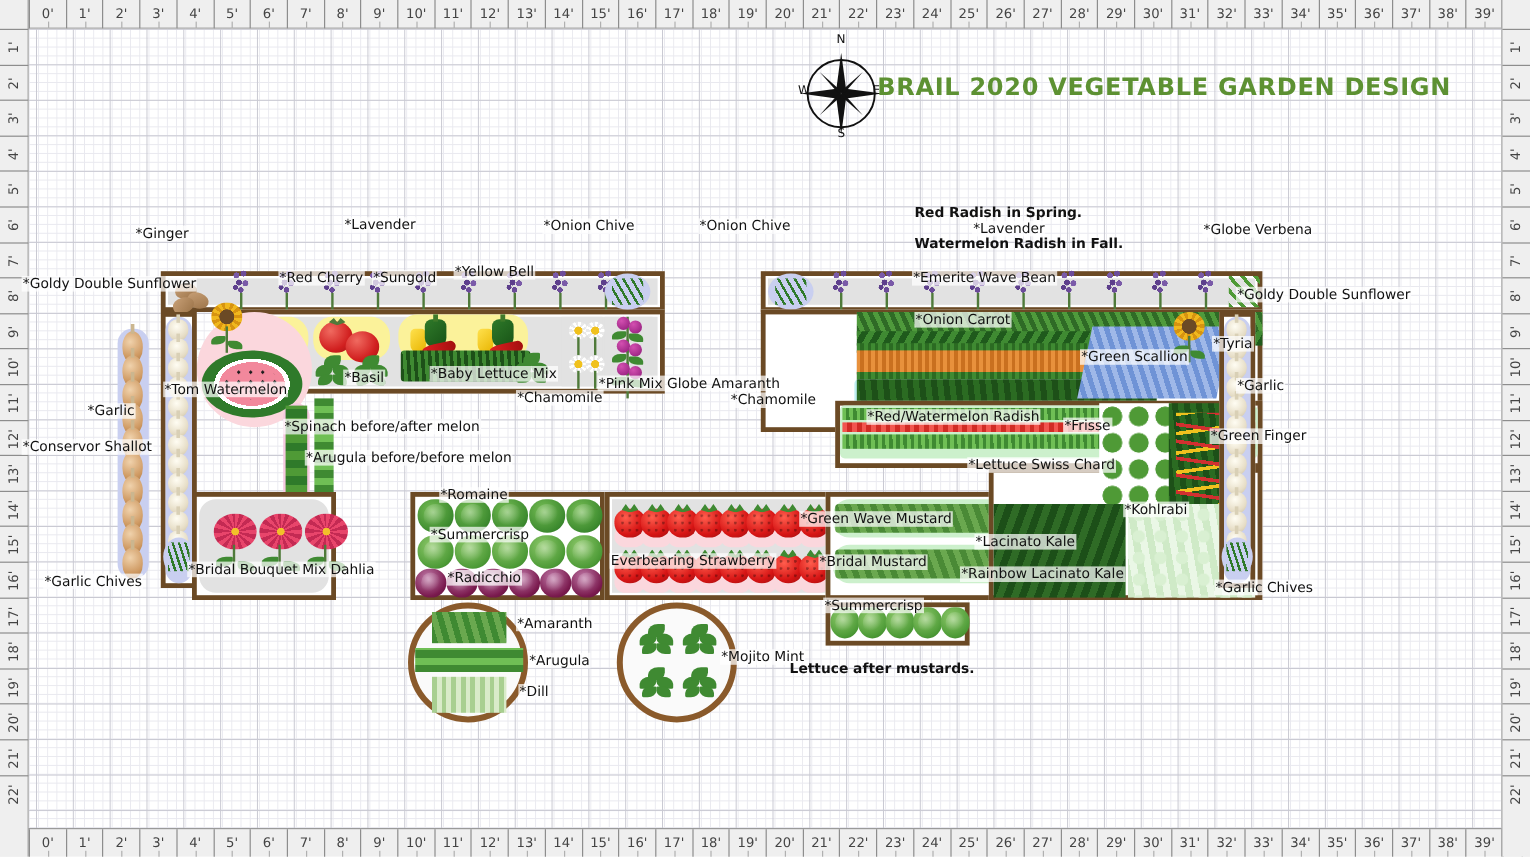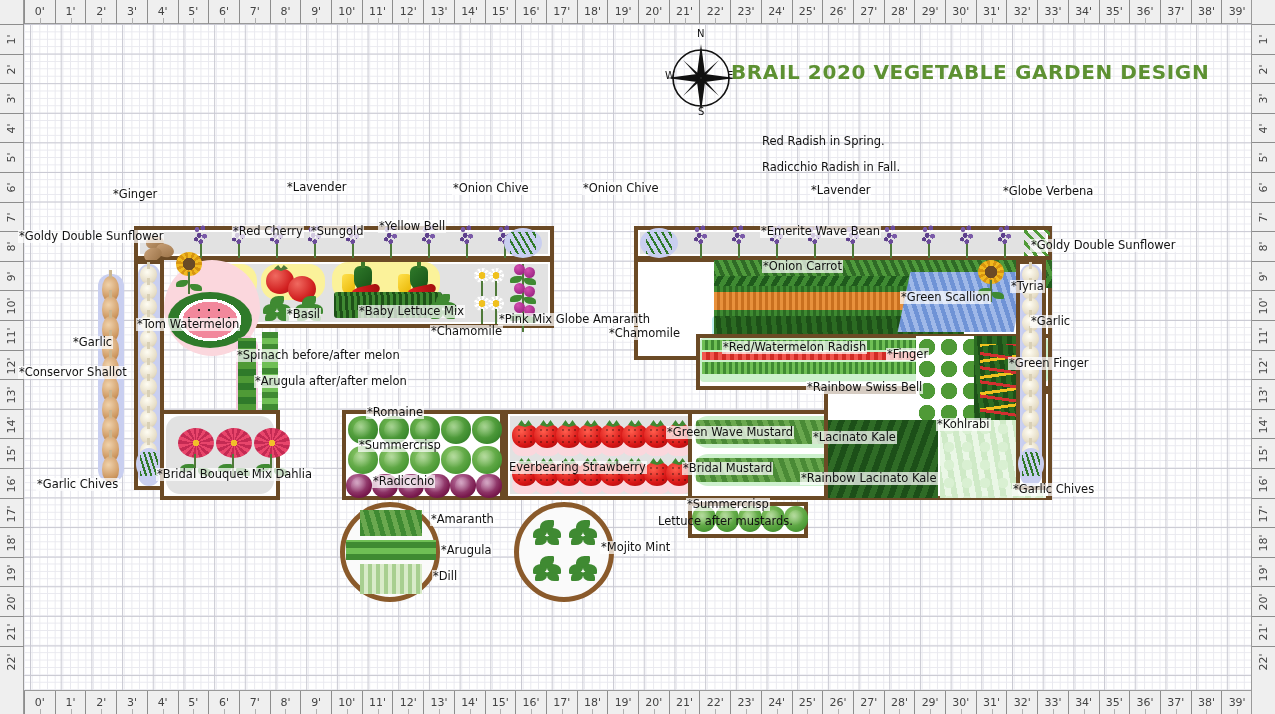--- a/index.html
+++ b/index.html
@@ -40,21 +40,21 @@
       linear-gradient(to bottom, #c9c9d2 1px, transparent 1px);
     background-size:30.7px 29.6px; background-position:6px 0px; }
 
   
   #title { position:absolute; left:731px; top:60px; font-size:20px; font-weight:bold;
            color:#5d9132; letter-spacing:0.6px; white-space:nowrap;
            font-family:"DejaVu Sans", sans-serif; }
   #compass { position:absolute; left:667px; top:30px; width:68px; height:88px; }
   #compass .cl { position:absolute; font-size:10px; color:#111; }
 
-  .note { position:absolute; font-size:11.5px; font-weight:normal; color:#111; white-space:nowrap; }
+  .note { position:absolute; font-size:11.5px; font-weight:bold; color:#111; white-space:nowrap;margin-top:36px; }
 
   
   .bed { position:absolute; border:4px solid #6b4a25; background:#ffffff; }
   .bedrow { position:absolute; background:#e2e2e2; }
 
   
   .lbl { position:absolute; font-size:11.5px; color:#111; white-space:nowrap;
          background:rgba(255,255,255,0.72); padding:0 1px; line-height:13px; }
 
   
@@ -891,37 +891,37 @@
 <div class="lbl" style="left: 286px; top: 308px;">*Basil</div>
 <div class="lbl" style="left: 358px; top: 305px;">*Baby Lettuce Mix</div>
 <div class="lbl" style="left: 136px; top: 318px;">*Tom Watermelon</div>
 <div class="lbl" style="left: 498px; top: 313px;">*Pink Mix Globe Amaranth</div>
 <div class="lbl" style="left: 430px; top: 325px;">*Chamomile</div>
 <div class="lbl" style="left: 608px; top: 327px;">*Chamomile</div>
 <div class="lbl" style="left: 72px; top: 336px;">*Garlic</div>
 <div class="lbl" style="left: 1030px; top: 315px;">*Garlic</div>
 <div class="lbl" style="left: 722px; top: 341px;">*Red/Watermelon Radish</div>
 <div class="lbl" style="left: 236px; top: 349px;">*Spinach before/after melon</div>
-<div class="lbl" style="left: 886px; top: 348px;">*Finger</div>
+<div class="lbl" style="left: 886px; top: 348px;">*Frisse</div>
 <div class="lbl" style="left: 1008px; top: 357px;">*Green Finger</div>
 <div class="lbl" style="left: 18px; top: 366px;">*Conservor Shallot</div>
-<div class="lbl" style="left: 254px; top: 375px;">*Arugula after/after melon</div>
-<div class="lbl" style="left: 806px; top: 381px;">*Rainbow Swiss Bell</div>
+<div class="lbl" style="left: 254px; top: 375px;">*Arugula before/before melon</div>
+<div class="lbl" style="left: 806px; top: 381px;">*Lettuce Swiss Chard</div>
 <div class="lbl" style="left: 366px; top: 406px;">*Romaine</div>
 <div class="lbl" style="left: 666px; top: 426px;">*Green Wave Mustard</div>
-<div class="lbl" style="left: 812px; top: 431px;">*Lacinato Kale</div>
+<div class="lbl" style="left: 812px; top: 445px;">*Lacinato Kale</div>
 <div class="lbl" style="left: 936px; top: 418px;">*Kohlrabi</div>
 <div class="lbl" style="left: 358px; top: 439px;">*Summercrisp</div>
 <div class="lbl" style="left: 156px; top: 468px;">*Bridal Bouquet Mix Dahlia</div>
 <div class="lbl" style="left: 508px; top: 461px;">Everbearing Strawberry</div>
 <div class="lbl" style="left: 682px; top: 462px;">*Bridal Mustard</div>
 <div class="lbl" style="left: 800px; top: 472px;">*Rainbow Lacinato Kale</div>
 <div class="lbl" style="left: 372px; top: 475px;">*Radicchio</div>
 <div class="lbl" style="left: 36px; top: 478px;">*Garlic Chives</div>
 <div class="lbl" style="left: 1012px; top: 483px;">*Garlic Chives</div>
 <div class="lbl" style="left: 686px; top: 498px;">*Summercrisp</div>
 <div class="lbl" style="left: 430px; top: 513px;">*Amaranth</div>
 <div class="lbl" style="left: 440px; top: 544px;">*Arugula</div>
 <div class="lbl" style="left: 600px; top: 541px;">*Mojito Mint</div>
 <div class="lbl" style="left: 432px; top: 570px;">*Dill</div>
 <div class="note" style="left: 762px; top: 134px;">Red Radish in Spring.</div>
-<div class="note" style="left: 762px; top: 160px;">Radicchio Radish in Fall.</div>
+<div class="note" style="left: 762px; top: 160px;">Watermelon Radish in Fall.</div>
 <div class="note" style="left: 658px; top: 514px;">Lettuce after mustards.</div>
 
 </body></html>

